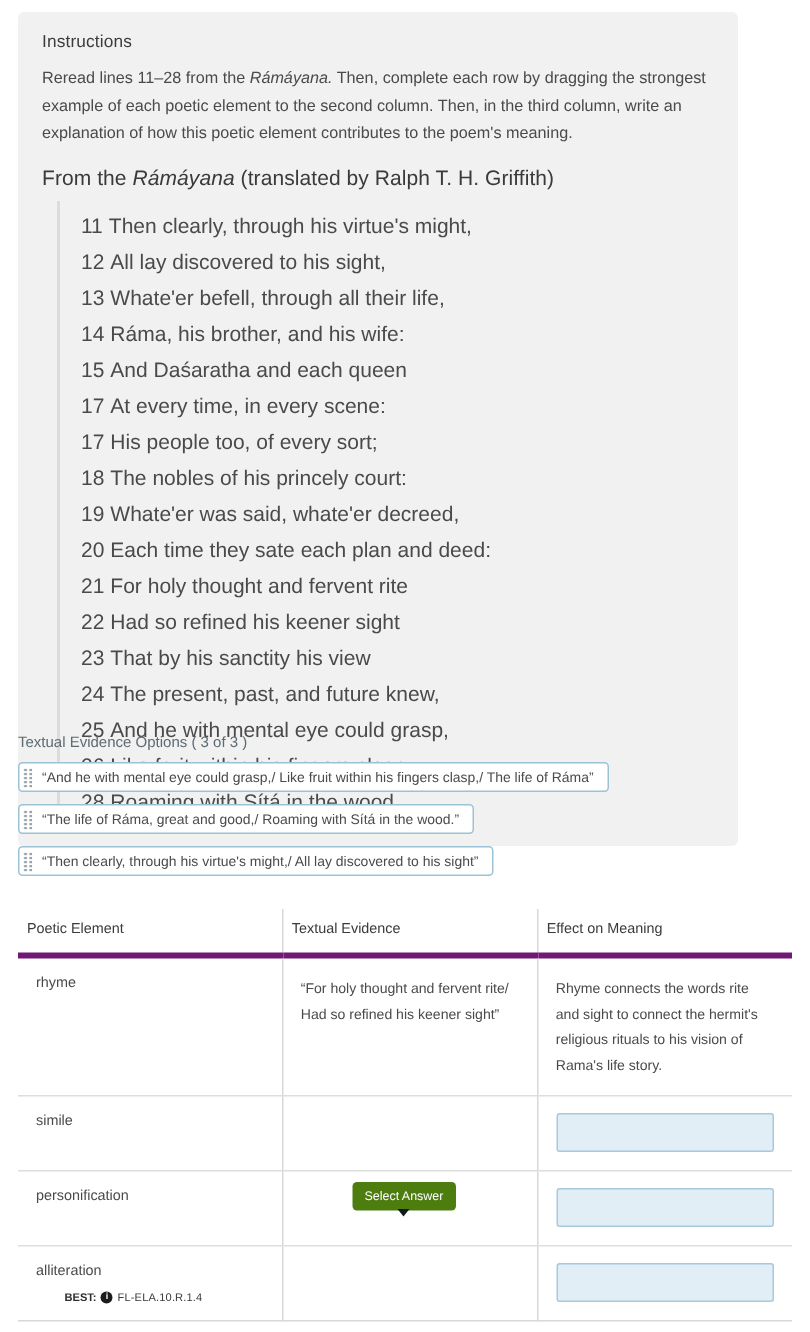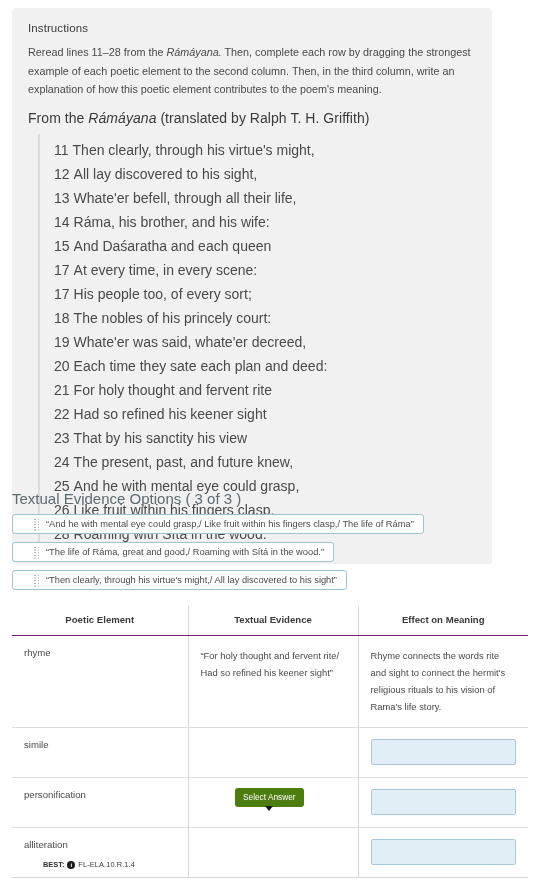--- a/index.html
+++ b/index.html
@@ -58,32 +58,32 @@
   }
   .poem-line .num { margin-right: 4px; }
 
   
   .options-section {
     position: absolute;
     left: 12px; top: 490px;
     width: 516px;
   }
   .options-heading {
-    font-size: 15px;
+    font-size: 10px;
     color: #5c6b73;
     margin-bottom: 7px;
   }
   .option-chip {
     display: inline-flex;
     align-items: center;
     border: 1px solid #9cc3d5;
     border-radius: 3px;
     background: #ffffff;
     height: 20px;
-    padding: 0 9px 0 20px;
+    padding: 0 9px 0 2px;
     margin-bottom: 8px;
     cursor: grab;
   }
   .grip {
     display: inline-block;
     width: 7px;
     height: 13px;
     margin-right: 6px;
     background-image:
       radial-gradient(#9aa5ab 40%, transparent 41%),
@@ -107,25 +107,25 @@
     width: 516px;
     border-collapse: collapse;
     table-layout: fixed;
   }
   .answer-table col.c1 { width: 176px; }
   .answer-table col.c2 { width: 170px; }
   .answer-table col.c3 { width: 170px; }
 
   .answer-table th {
     font-size: 9.6px;
-    font-weight: bold;
+    font-weight: normal;
     color: #3a3a3a;
-    text-align: center;
+    text-align: left;
     padding: 8px 6px 10px 6px;
-    border-bottom: 1px solid #701a75;
+    border-bottom: 4px solid #701a75;
     border-right: 1px solid #d8d8d8;
   }
   .answer-table th:last-child { border-right: none; }
 
   .answer-table td {
     vertical-align: top;
     border-bottom: 1px solid #dedede;
     border-right: 1px solid #d8d8d8;
     padding: 11px 12px 12px 12px;
   }

